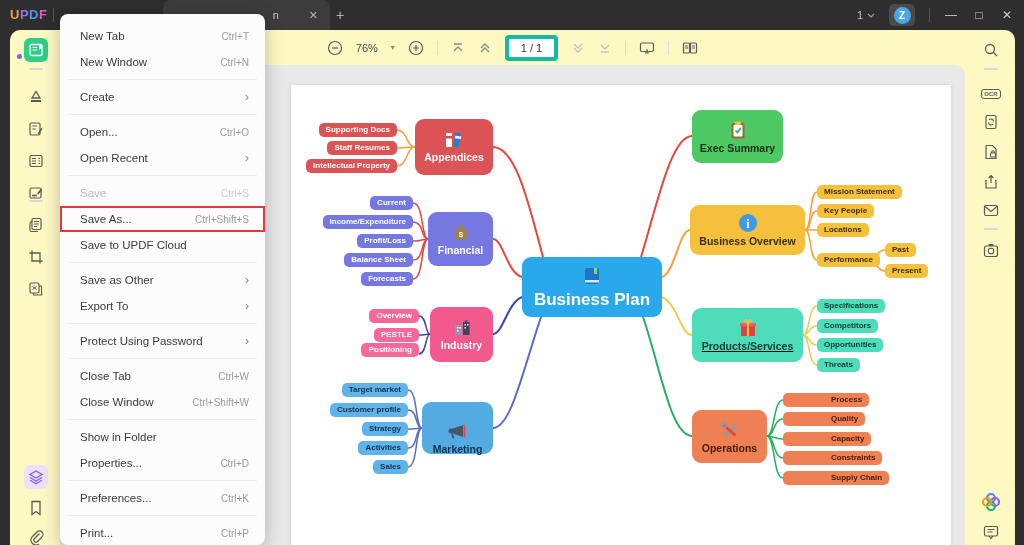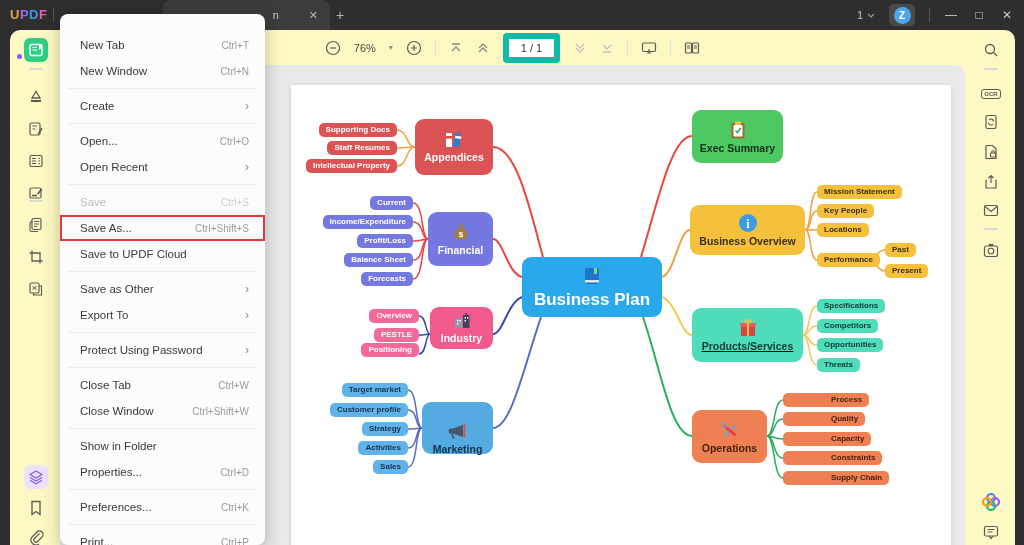--- a/index.html
+++ b/index.html
@@ -25,21 +25,21 @@
 
   
   .shell { position:absolute; left:10px; top:30px; width:1005px; height:515px; background:#fef9c3; border-radius:10px 10px 0 0; }
 
   
   .toolbar { position:absolute; left:50px; top:0; width:905px; height:35px; display:flex; align-items:center; justify-content:center; gap:13px; color:#5a5a5a; }
   .toolbar svg { display:block; }
   .tbtn { display:flex; align-items:center; }
   .zoom-level { font-size:11px; color:#444; }
   .caret { font-size:8px; color:#888; }
-  .page-box { border:6px solid #14b8a6; background:#fff; border-radius:4px; font-size:11px; color:#333; padding:3px 12px; }
+  .page-box { border:4px solid #14b8a6; background:#fff; border-radius:4px; font-size:11px; color:#333; padding:3px 12px; }
   .vsep { width:1px; height:14px; background:#dcdcdc; }
 
   
   .sidebar-l { position:absolute; left:0; top:0; width:50px; height:515px; }
   .sidebar-r { position:absolute; right:0; top:0; width:50px; height:515px; }
   .sb-icon { position:absolute; left:14px; width:24px; height:24px; display:flex; align-items:center; justify-content:center; border-radius:6px; }
   .sb-icon svg { display:block; }
   .sb-div { position:absolute; left:19px; width:14px; height:2px; background:#d9d9d9; border-radius:1px; }
   .active-green { background:#2fce84; }
   .active-purple { background:#ece2fd; }
@@ -65,21 +65,21 @@
   .n-mint{background:#4edcba;text-decoration:underline;} .n-mint .nlabel{color:#0b3d32;}
   .n-orange{background:#ef8054;} .n-orange .nlabel{color:#431f0c;}
   .pill { position:absolute; border-radius:5px; font-size:8px; font-weight:bold; padding:3px 7px; white-space:nowrap; line-height:1; }
   .p-red{background:#dc5356;color:#fff;} .p-indigo{background:#7678e2;color:#fff;}
   .p-pink{background:#f4699a;color:#fff;} .p-blue{background:#5fb3e8;color:#14324d;}
   .p-amber{background:#f5c13d;color:#3c2f10;} .p-mint{background:#4edcba;color:#0b3d32;}
   .p-orange{background:#ef8054;color:#431f0c;padding-left:48px;}
   #map-lines { position:absolute; left:0; top:0; }
 
   
-  .menu { position:absolute; left:60px; top:14px; width:205px; height:531px; background:#fcfcfc; border-radius:8px; box-shadow:0 4px 18px rgba(0,0,0,.25); padding-top:18px; z-index:50; overflow:hidden; }
+  .menu { position:absolute; left:60px; top:14px; width:205px; height:531px; background:#fcfcfc; border-radius:8px; box-shadow:0 4px 18px rgba(0,0,0,.25); padding-top:9px; z-index:50; overflow:hidden; }
   .mi { height:26px; display:flex; align-items:center; justify-content:space-between; padding:0 16px 0 20px; font-size:11.5px; color:#3a3a3a; }
   .mi .sc { font-size:10px; color:#9a9a9a; }
   .mi .sub { font-size:12px; color:#8a8a8a; }
   .mi.disabled { color:#bdbdbd; } .mi.disabled .sc { color:#cccccc; }
   .mi.hl { outline:2px solid #e0383e; outline-offset:-2px; }
   .mdiv { height:1px; background:#ececec; margin:4px 8px; }
 </style>
 </head>
 <body>
 
@@ -382,21 +382,21 @@
             <text x="10" y="14.5" font-size="8" font-weight="bold" fill="#fff" text-anchor="middle">$</text>
           </svg>
         <span class="nlabel">Financial</span>
       </div>
       <span class="pill p-indigo" style="top:111px; right:538px;">Current</span>
       <span class="pill p-indigo" style="top:130px; right:538px;">Income/Expenditure</span>
       <span class="pill p-indigo" style="top:149px; right:538px;">Profit/Loss</span>
       <span class="pill p-indigo" style="top:168px; right:538px;">Balance Sheet</span>
       <span class="pill p-indigo" style="top:187px; right:538px;">Forecasts</span>
 
-      <div class="node n-pink" style="left:139px; top:222px; width:63px; height:42px;">
+      <div class="node n-pink" style="left:139px; top:222px; width:63px; height:55px;">
         <svg width="20" height="18" viewBox="0 0 20 18">
             <rect x="3" y="6" width="7" height="10" fill="#8d99ae"></rect>
             <rect x="11" y="3" width="6.5" height="13" fill="#3d4558"></rect>
             <rect x="5" y="8" width="1.5" height="1.5" fill="#fff"></rect>
             <rect x="7.5" y="8" width="1.5" height="1.5" fill="#fff"></rect>
             <rect x="5" y="11" width="1.5" height="1.5" fill="#fff"></rect>
             <rect x="12.5" y="5" width="1.5" height="1.5" fill="#fff"></rect>
             <rect x="15" y="5" width="1.5" height="1.5" fill="#fff"></rect>
             <rect x="12.5" y="8" width="1.5" height="1.5" fill="#fff"></rect>
             <rect x="13.5" y="1" width="1.5" height="2" fill="#3d4558"></rect>

